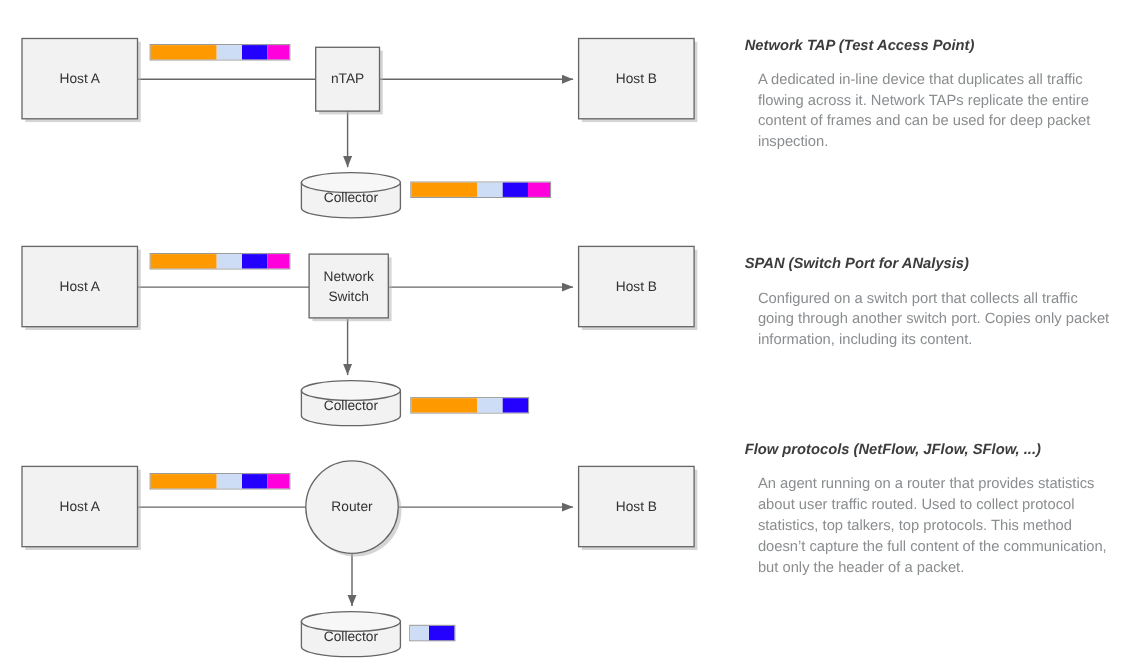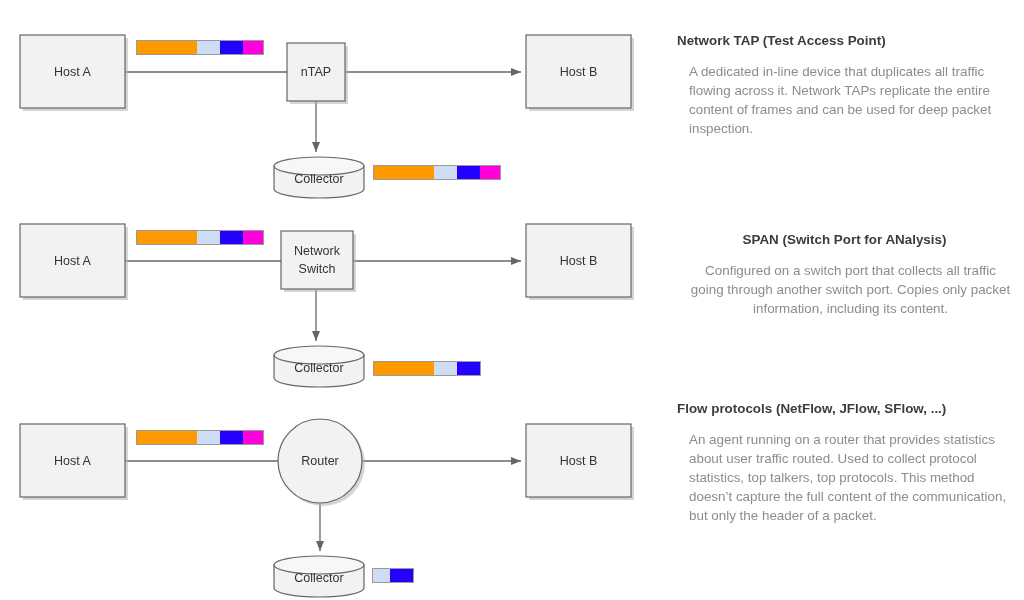--- a/index.html
+++ b/index.html
@@ -86,20 +86,21 @@
     position: absolute;
     width: 347px;
   }
   .note-title {
     font-family: "Liberation Sans", sans-serif;
     font-size: 13.4px;
     font-weight: bold;
     color: #3c3c3c;
     line-height: 1.35;
     margin: 0 12px 1px 0;
+    font-style: italic;
   }
   .note-body {
     font-family: "Liberation Sans", sans-serif;
     font-size: 13.4px;
     font-weight: normal;
     color: #8a8d8f;
     line-height: 1.42;
     margin: 12px;
   }
 </style>
@@ -227,21 +228,21 @@
     </div>
 </div>
 
 <div id="notes">
 
   <div class="note" style="top:32px;">
     <p class="note-title">Network TAP (Test Access Point)</p>
     <p class="note-body">A dedicated in-line device that duplicates all traffic flowing across it. Network TAPs replicate the entire content of frames and can be used for deep packet inspection.</p>
   </div>
 
-  <div class="note" style="top:231px;text-align:center;">
+  <div class="note" style="top:231px;">
     <p class="note-title">SPAN (Switch Port for ANalysis)</p>
     <p class="note-body">Configured on a switch port that collects all traffic going through another switch port. Copies only packet information, including its content.</p>
   </div>
 
   <div class="note" style="top:400px;">
     <p class="note-title">Flow protocols (NetFlow, JFlow, SFlow, ...)</p>
     <p class="note-body">An agent running on a router that provides statistics about user traffic routed. Used to collect protocol statistics, top talkers, top protocols. This method doesn’t capture the full content of the communication, but only the header of a packet.</p>
   </div>
 </div>
 

